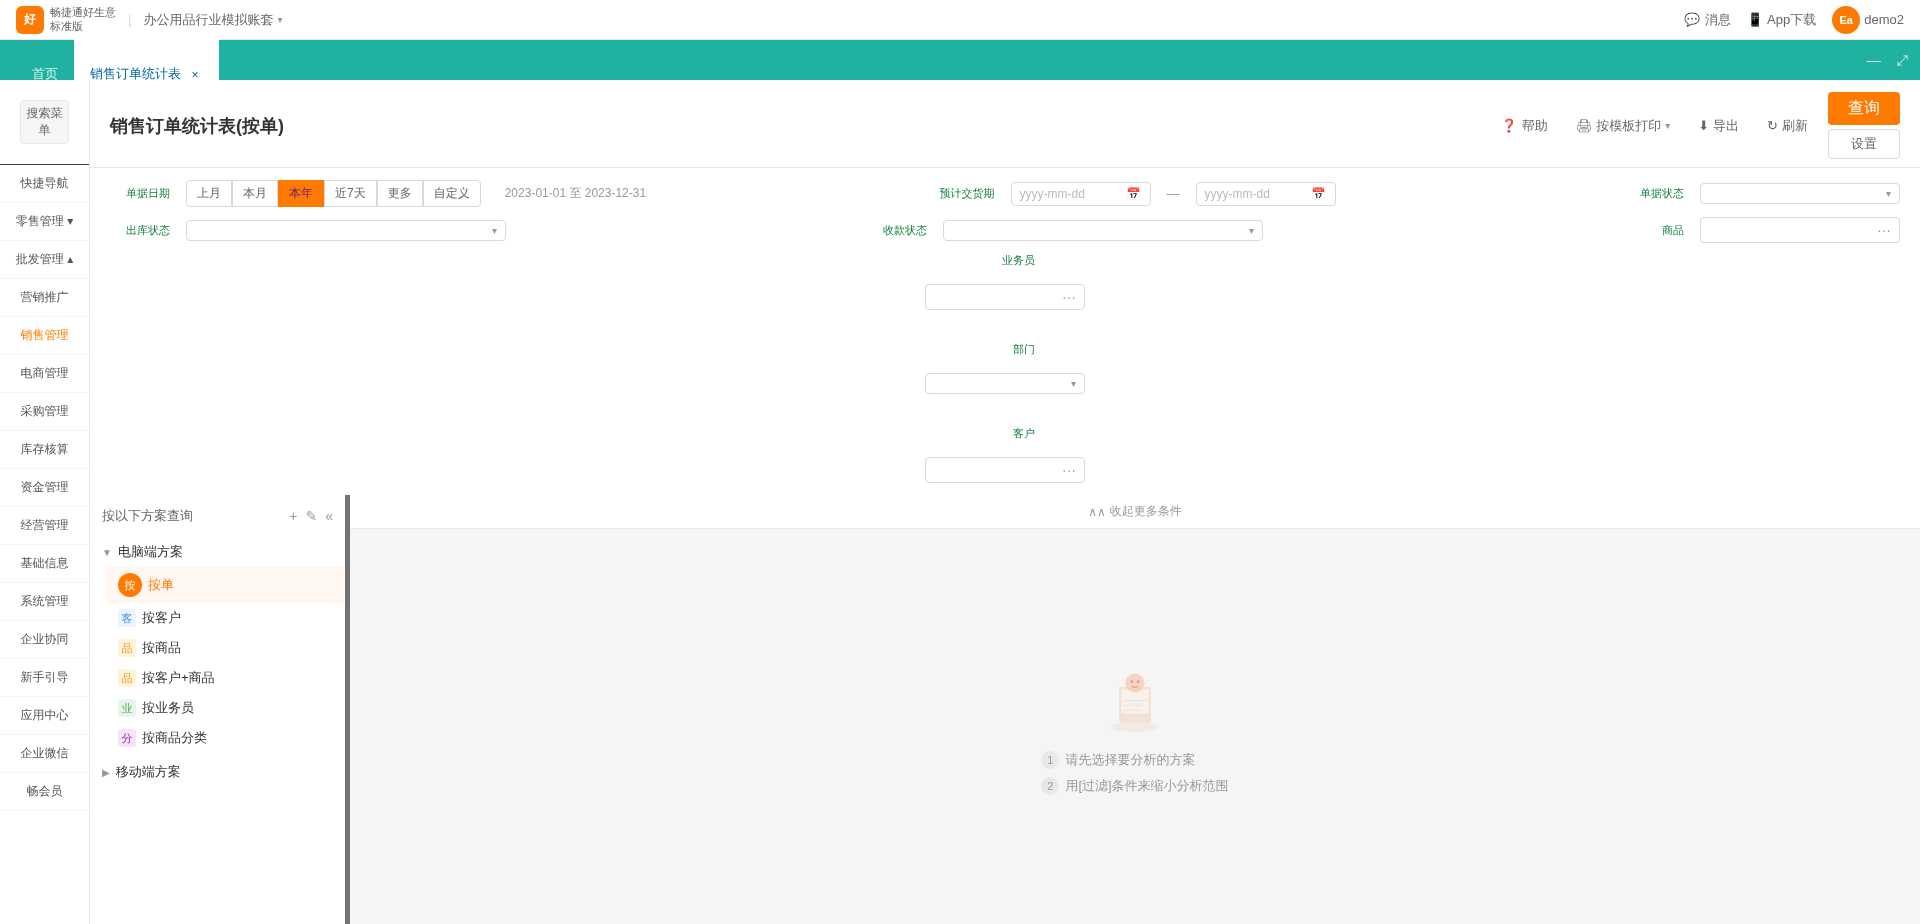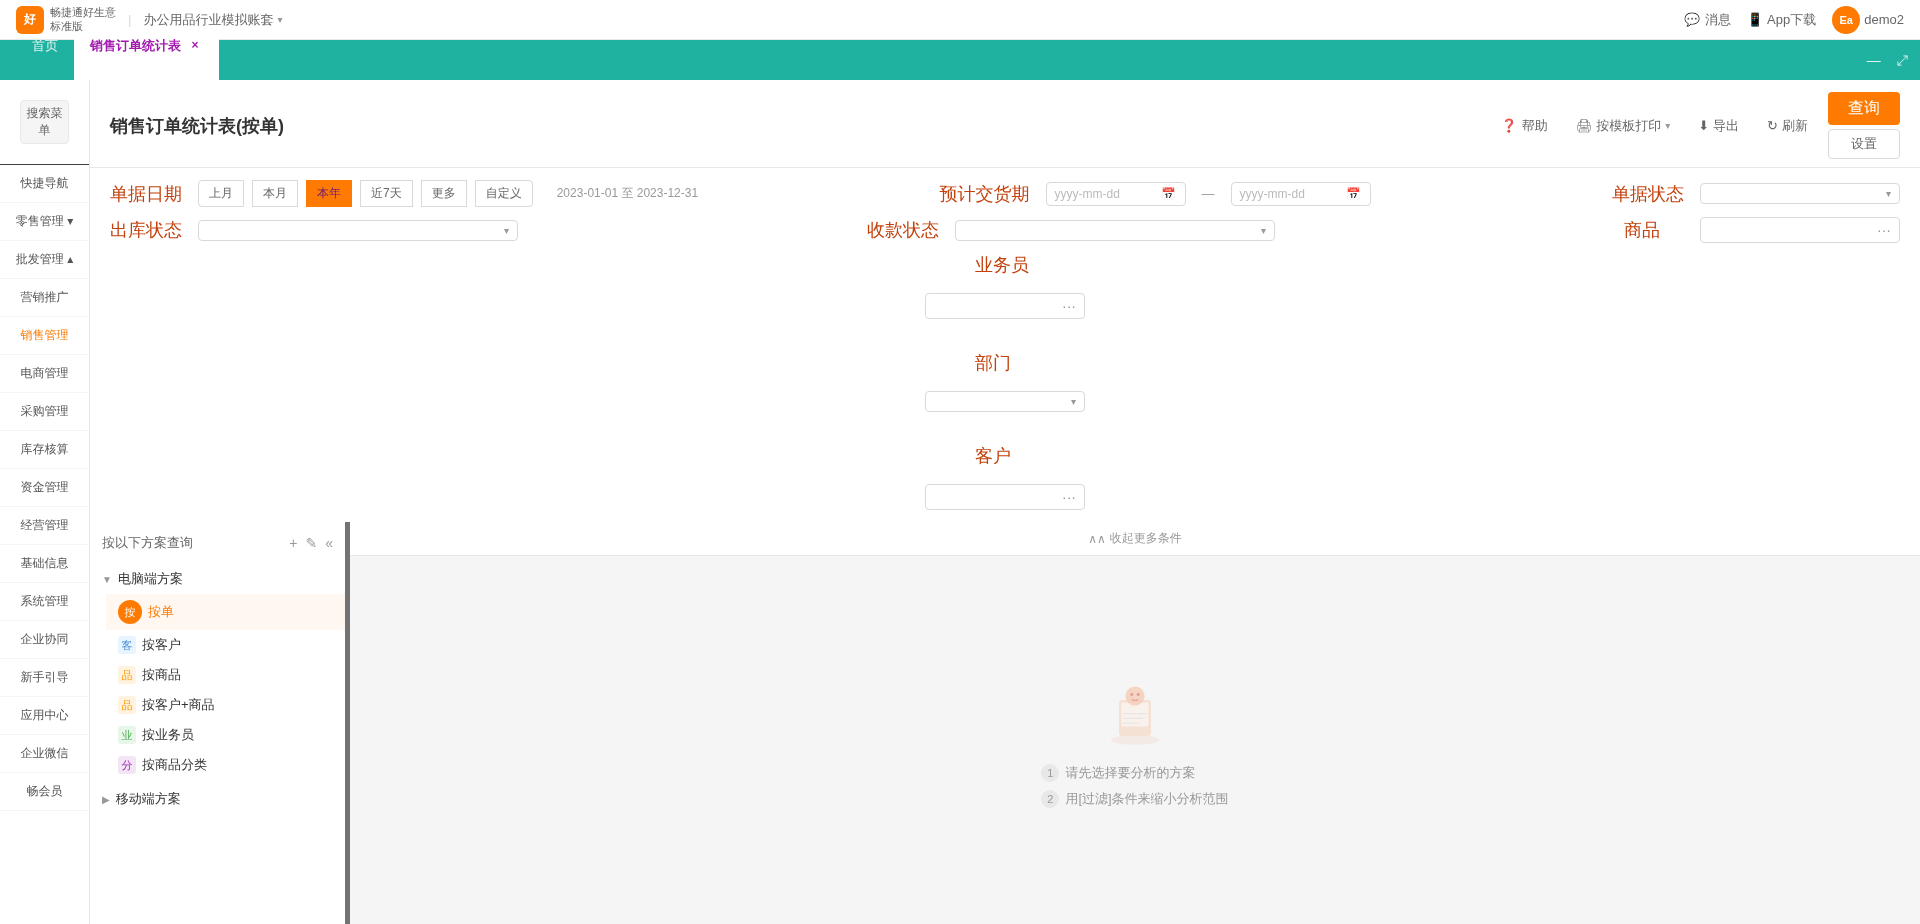--- a/index.html
+++ b/index.html
@@ -11,23 +11,23 @@
     .logo-area { display: flex; align-items: center; gap: 6px; }
     .logo-icon { width: 28px; height: 28px; background: #ff7a00; border-radius: 6px; display: flex; align-items: center; justify-content: center; color: #fff; font-size: 12px; font-weight: bold; }
     .logo-text { font-size: 11px; color: #666; line-height: 1.2; }
     .topbar-title { color: #666; font-size: 13px; display: flex; align-items: center; gap: 4px; }
     .topbar-right { display: flex; align-items: center; gap: 16px; color: #666; font-size: 13px; }
     .topbar-right-item { display: flex; align-items: center; gap: 4px; cursor: pointer; }
     .avatar { width: 28px; height: 28px; background: #ff7a00; border-radius: 50%; display: flex; align-items: center; justify-content: center; color: #fff; font-size: 11px; font-weight: bold; }
 
     
     .tabbar { height: 40px; background: #20b2a0; display: flex; align-items: center; padding: 0 0 0 16px; gap: 0; }
-    .tab { height: 46px; display: flex; align-items: flex-start; padding: 0 16px; cursor: pointer; color: rgba(255,255,255,0.85); font-size: 13px; gap: 6px; }
+    .tab { height: 46px; display: flex; align-items: flex-end; padding: 0 16px; cursor: pointer; color: rgba(255,255,255,0.85); font-size: 13px; gap: 6px; }
     .tab.home { background: transparent; }
-    .tab.active { background: #fff; color: #a21caf; border-radius: 4px 4px 0 0; font-weight: bold; }
+    .tab.active { background: #fff; color: #0369a1; border-radius: 4px 4px 0 0; }
     .tab-close { width: 16px; height: 16px; display: flex; align-items: center; justify-content: center; border-radius: 50%; font-size: 12px; }
     .tabbar-right { margin-left: auto; display: flex; align-items: center; gap: 8px; padding-right: 8px; }
     .tabbar-btn { color: rgba(255,255,255,0.85); background: transparent; border: none; cursor: pointer; font-size: 14px; padding: 4px; }
 
     
     .main { display: flex; flex: 1; overflow: hidden; }
 
     
     .sidebar { width: 90px; background: #fff; border-right: 1px solid #e8e8e8; display: flex; flex-direction: column; overflow-y: auto; }
     .sidebar-search { padding: 20px; border-bottom: 1px solid #404040; }
@@ -40,22 +40,22 @@
 
     
     .page-header { background: #fff; padding: 12px 20px 8px; display: flex; align-items: center; justify-content: space-between; border-bottom: 1px solid #e8e8e8; }
     .page-title { font-size: 18px; font-weight: 600; color: #333; }
     .page-actions { display: flex; align-items: center; gap: 12px; }
     .action-btn { display: flex; align-items: center; gap: 4px; color: #666; font-size: 13px; cursor: pointer; padding: 4px 8px; border-radius: 4px; }
     .query-btn { background: #ff7a00; color: #fff; border: none; border-radius: 4px; padding: 6px 20px; font-size: 16px; cursor: pointer; }
     .set-btn { background: #fff; color: #666; border: 1px solid #d9d9d9; border-radius: 4px; padding: 5px 16px; font-size: 13px; cursor: pointer; }
     .filter-row { display: flex; align-items: center; gap: 16px; margin-bottom: 10px; }
     .filter-row:last-child { margin-bottom: 0; flex-direction: column; }
-    .filter-label { color: #c2410c; font-size: 18px; min-width: 60px; flex-shrink: 0; }
-    .filter-group { display: flex; align-items: center; gap: 8px; }
+    .filter-label { color: #15803d; font-size: 11px; min-width: 60px; text-align: right; flex-shrink: 0; }
+    .filter-group { display: flex; align-items: center; gap: 0; }
     .date-btn { padding: 4px 10px; border: 1px solid #d9d9d9; background: #fff; cursor: pointer; font-size: 12px; color: #666; }
     .date-btn:first-child { border-radius: 4px 0 0 4px; }
     .date-btn:last-child { border-radius: 0 4px 4px 0; }
     .date-btn.active { background: #ff7a00; color: #701a75; border-color: #ff7a00; }
     .date-range { display: flex; align-items: center; gap: 4px; margin-left: 8px; font-size: 12px; color: #999; }
     .date-input { border: 1px solid #d9d9d9; border-radius: 4px; padding: 4px 8px; font-size: 12px; color: #bbb; width: 140px; display: flex; align-items: center; justify-content: space-between; cursor: pointer; }
     .select-control { border: 1px solid #d9d9d9; border-radius: 4px; padding: 4px 8px; font-size: 12px; color: #333; min-width: 160px; display: flex; align-items: center; justify-content: space-between; cursor: pointer; background: #fff; }
     .dots-btn { color: #999; cursor: pointer; font-size: 14px; }
 
     

